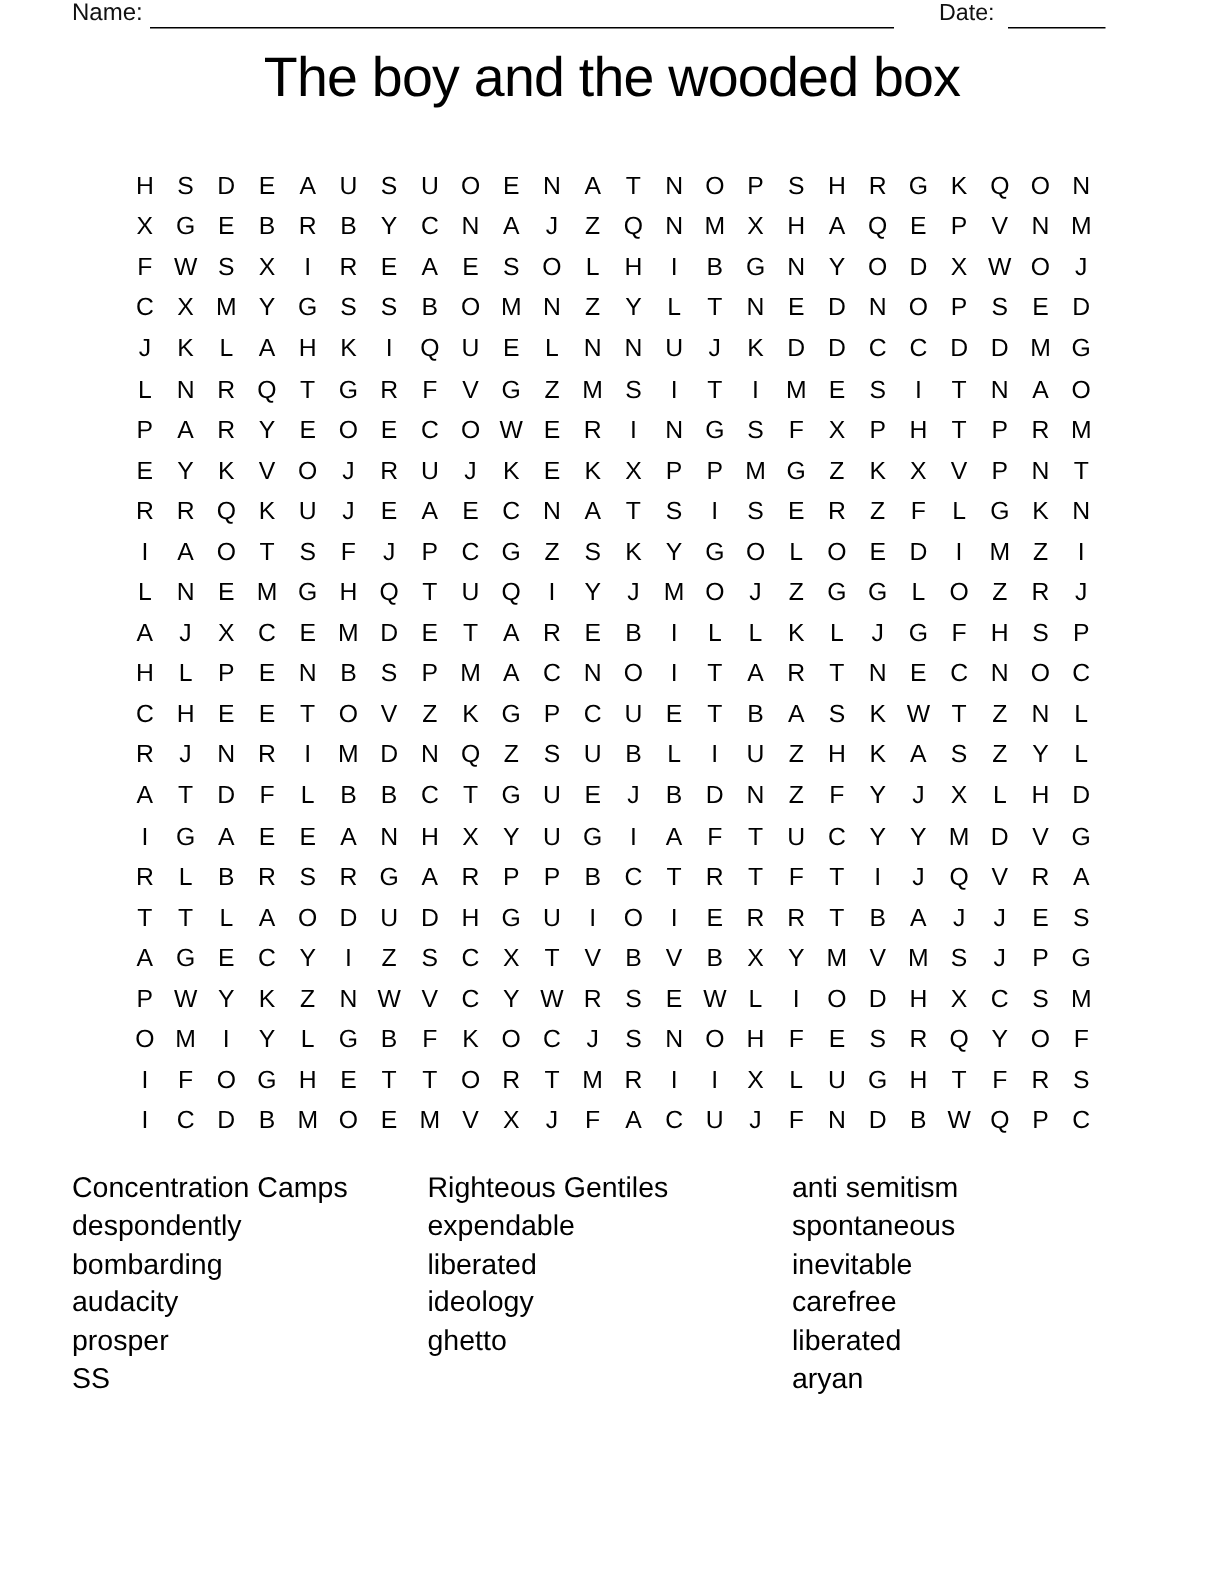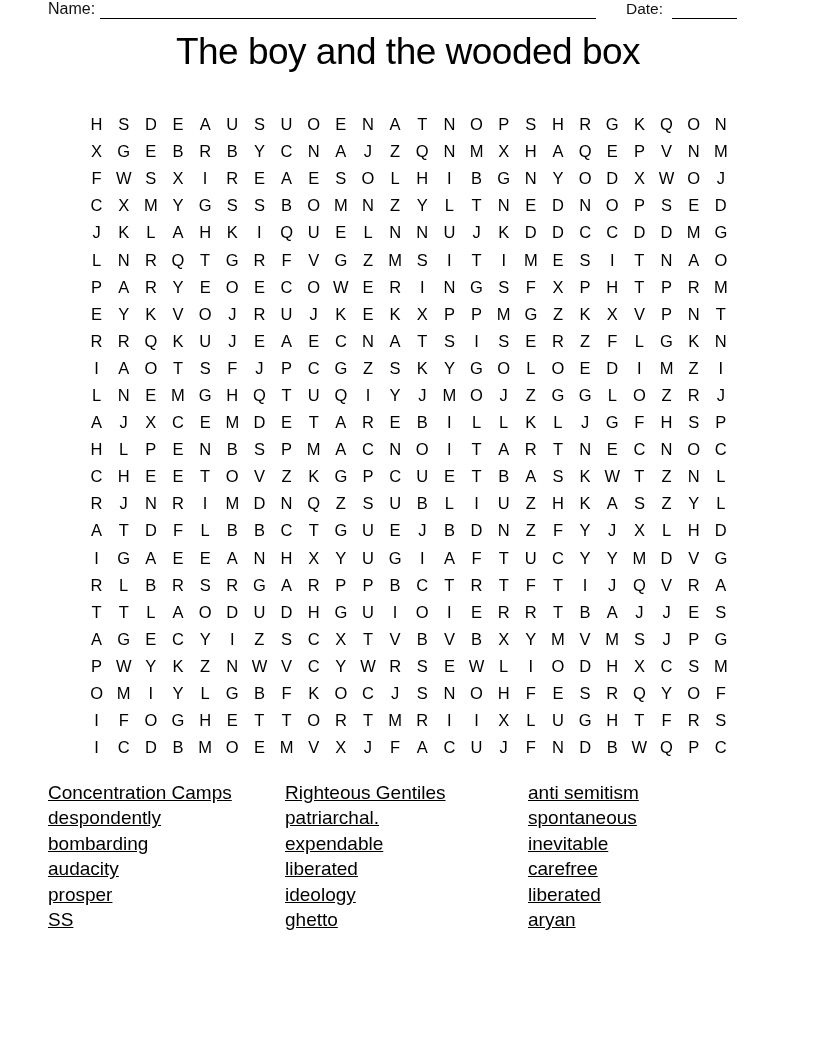--- a/index.html
+++ b/index.html
@@ -69,21 +69,20 @@
     font-size: 16.5px;
     font-weight: 400;
     color: #000;
   }
   .words {
     position: absolute;
     left: 48px;
     top: 780px;
     display: flex;
     align-items: flex-start;
-    text-decoration: underline;
   }
   .word-col { display: flex; flex-direction: column; }
   .word-col-0 { width: 237px; }
   .word-col-1 { width: 243px; }
   .word {
     font-size: 19px;
     line-height: 25.4px;
     color: #000;
     white-space: nowrap;
   }
@@ -682,21 +681,20 @@
       <div class="word-col word-col-0">
         <div class="word">Concentration Camps</div>
         <div class="word">despondently</div>
         <div class="word">bombarding</div>
         <div class="word">audacity</div>
         <div class="word">prosper</div>
         <div class="word">SS</div>
       </div>
       <div class="word-col word-col-1">
         <div class="word">Righteous Gentiles</div>
-        <div class="word">patriarchal.</div>
         <div class="word">expendable</div>
         <div class="word">liberated</div>
         <div class="word">ideology</div>
         <div class="word">ghetto</div>
       </div>
       <div class="word-col word-col-2">
         <div class="word">anti semitism</div>
         <div class="word">spontaneous</div>
         <div class="word">inevitable</div>
         <div class="word">carefree</div>

